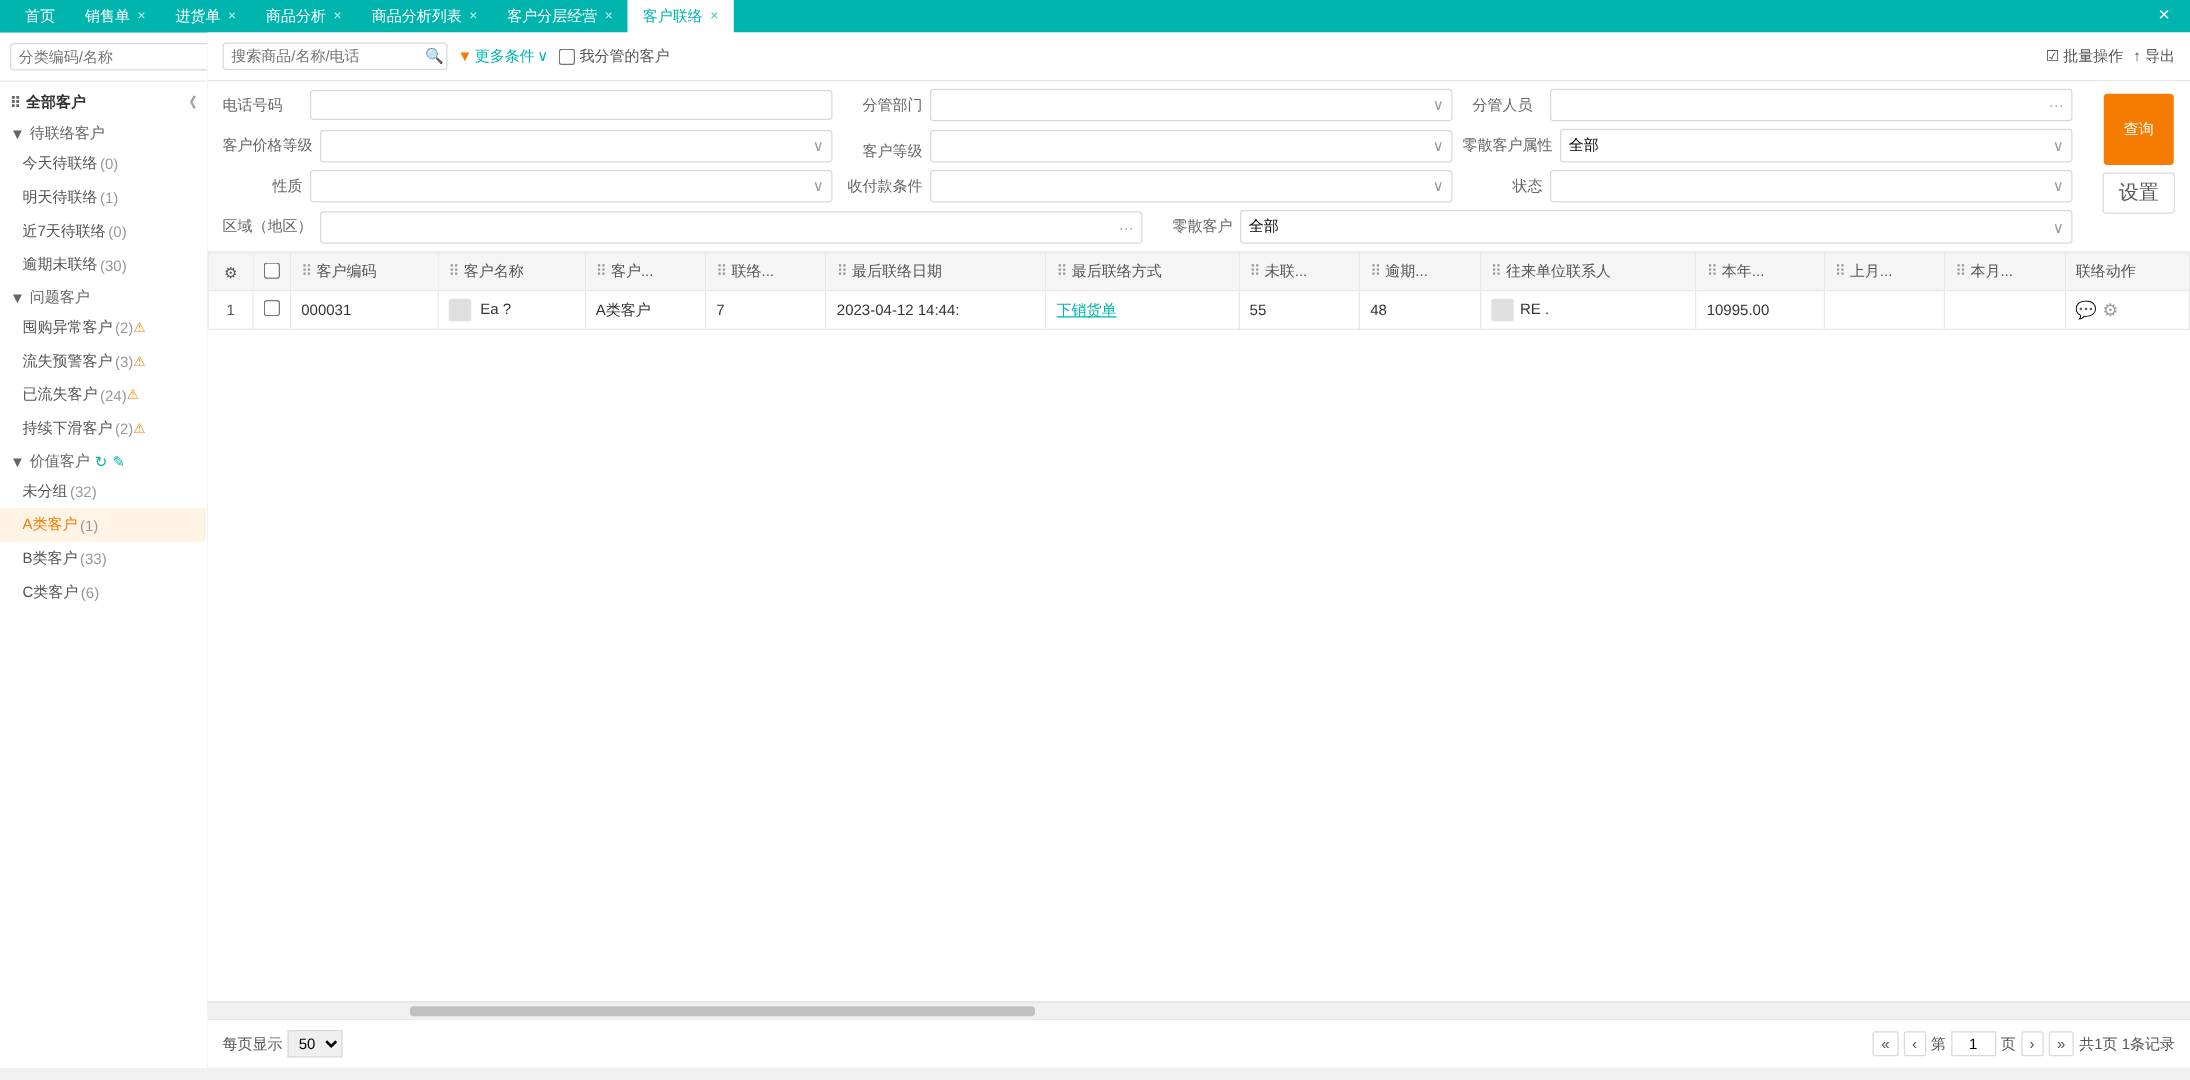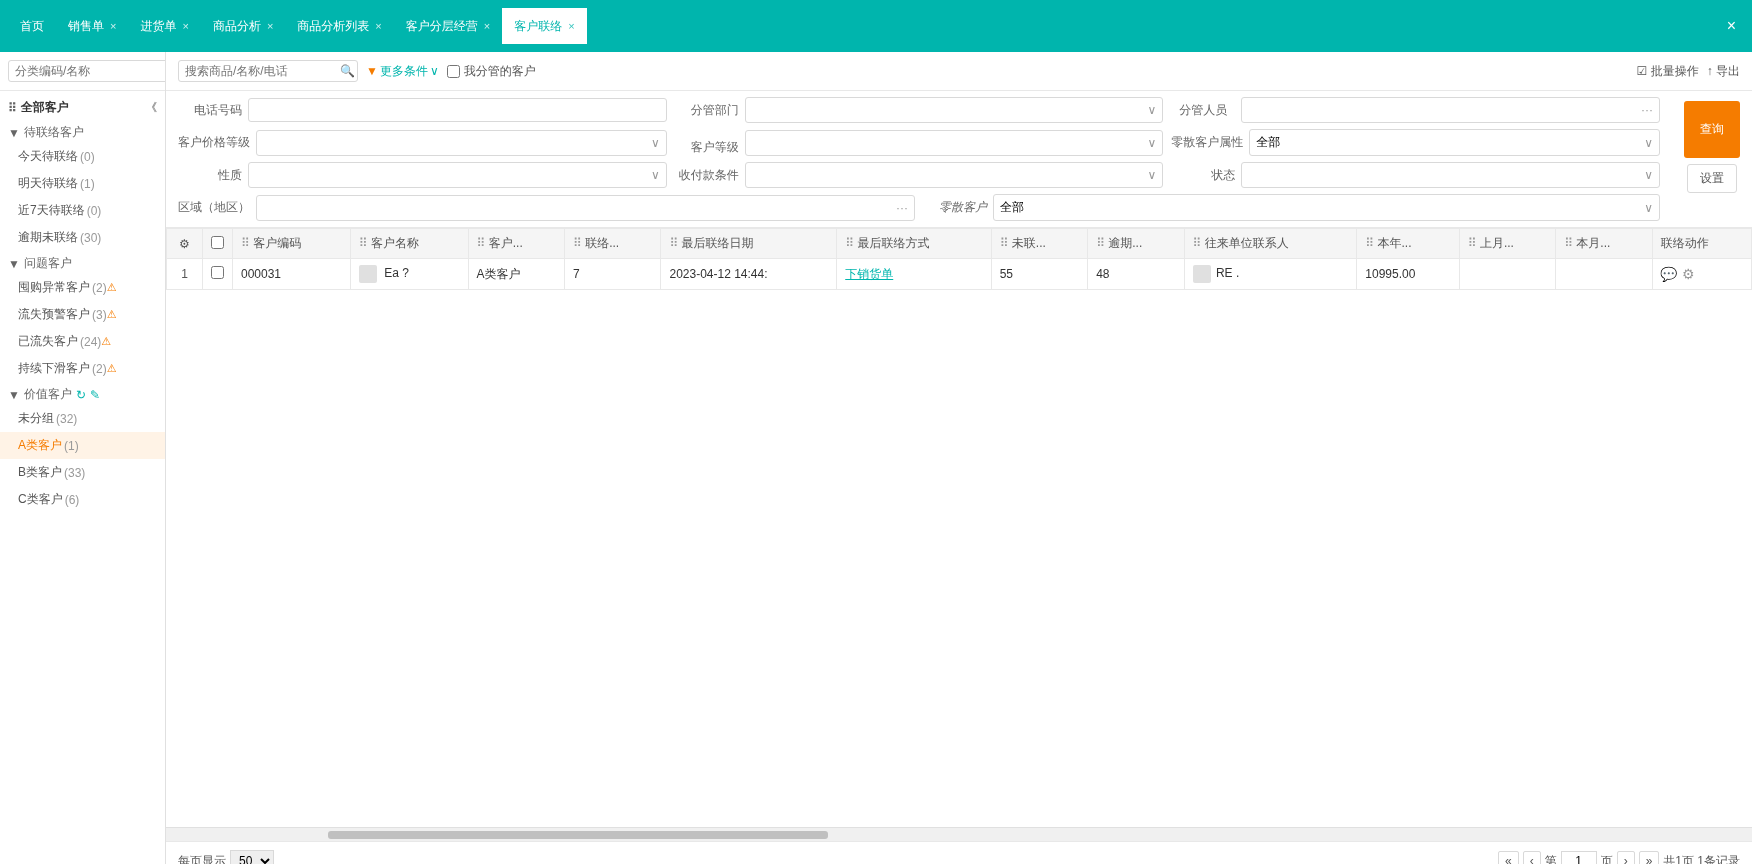--- a/index.html
+++ b/index.html
@@ -1,21 +1,21 @@
 <!DOCTYPE html>
 <html><head>
   <meta charset="utf-8">
   <style>
     * { box-sizing: border-box; margin: 0; padding: 0; font-family: 'Microsoft YaHei', Arial, sans-serif; font-size: 12px; }
     body { background: #f0f0f0; width: 1752px; height: 864px; overflow: hidden; }
 
     
     .top-nav {
       background: #00b5ad;
-      height: 52px;
+      height: 26px;
       display: flex;
       align-items: center;
       padding: 0 8px;
       color: white;
       justify-content: center;
     }
     .top-nav .nav-item {
       padding: 0 12px;
       height: 36px;
       display: flex;
@@ -381,21 +381,21 @@
           <span>导出</span>
         </span>
       </div>
     </div>
 
     <div style="display:flex; border-bottom:1px solid #e8e8e8;">
       <div style="flex:1;">
 
         <div style="display:flex; padding:6px 12px 3px 12px; gap:8px;">
           <div style="flex:1; display:flex; align-items:center;">
-            <span style="color:#666; min-width:70px; text-align:right; padding-right:6px;">电话号码</span>
+            <span style="color:#666; min-width:70px; padding-right:6px;">电话号码</span>
             <input type="text" style="flex: 1 1 0%; border: 1px solid rgb(217, 217, 217); border-radius: 3px; padding: 4px 6px; font-size: 12px; outline: none;">
           </div>
           <div style="flex:1; display:flex; align-items:center;">
             <span style="color:#666; min-width:70px; text-align:right; padding-right:6px;">分管部门</span>
             <div style="flex:1; border:1px solid #d9d9d9; border-radius:3px; padding:4px 6px; background:white; display:flex; align-items:center; justify-content:space-between; cursor:pointer; min-height:26px;">
               <span></span>
               <span style="color:#999;">∨</span>
             </div>
           </div>
           <div style="flex:1; display:flex; align-items:center;">
@@ -457,32 +457,32 @@
 
         <div style="display:flex; padding:3px 12px 6px 12px; gap:8px;">
           <div style="flex:1; display:flex; align-items:center;">
             <span style="color:#666; min-width:70px; text-align:right; padding-right:6px; white-space:nowrap;">区域（地区）</span>
             <div style="flex:1; border:1px solid #d9d9d9; border-radius:3px; padding:4px 6px; background:white; display:flex; align-items:center; justify-content:space-between; cursor:pointer; min-height:26px;">
               <span></span>
               <span style="color:#999;">···</span>
             </div>
           </div>
           <div style="flex:1; display:flex; align-items:center;">
-            <span style="color:#666; min-width:70px; text-align:right; padding-right:6px;font-style:italic;">零散客户</span>
+            <span style="color:#666; min-width:70px; text-align:right; padding-right:6px;">零散客户</span>
             <div style="flex:1; border:1px solid #d9d9d9; border-radius:3px; padding:4px 6px; background:white; display:flex; align-items:center; justify-content:space-between; cursor:pointer; min-height:26px;">
               <span>全部</span>
               <span style="color:#999;">∨</span>
             </div>
           </div>
         </div>
       </div>
 
       <div style="display:flex; flex-direction:column; gap:6px; padding:10px 12px; align-items:center; justify-content:flex-start;">
         <button class="btn-orange">查询</button>
-        <button style="background:white; color:#555; border:1px solid #d9d9d9; padding:5px 12px; border-radius:3px; cursor:pointer; font-size:12px;">设置</button>
+        <button style="background:white; color:#555; border:1px solid #d9d9d9; padding:5px 12px; border-radius:3px; cursor:pointer; font-size:16px;">设置</button>
       </div>
     </div>
 
     <div class="table-container">
       <table>
         <thead>
           <tr>
             <th style="width:36px; text-align:center;">⚙</th>
             <th style="width:30px; text-align:center;">
               <input type="checkbox" style="">

